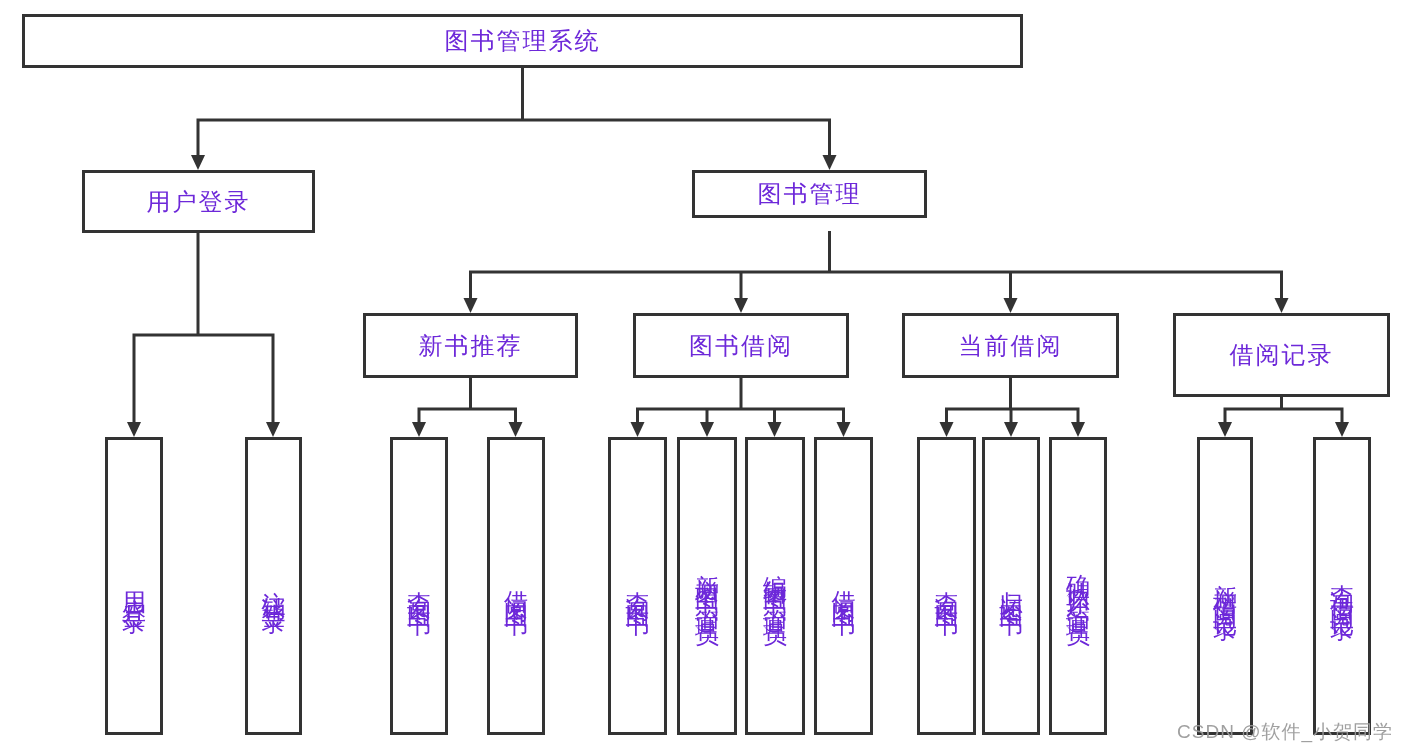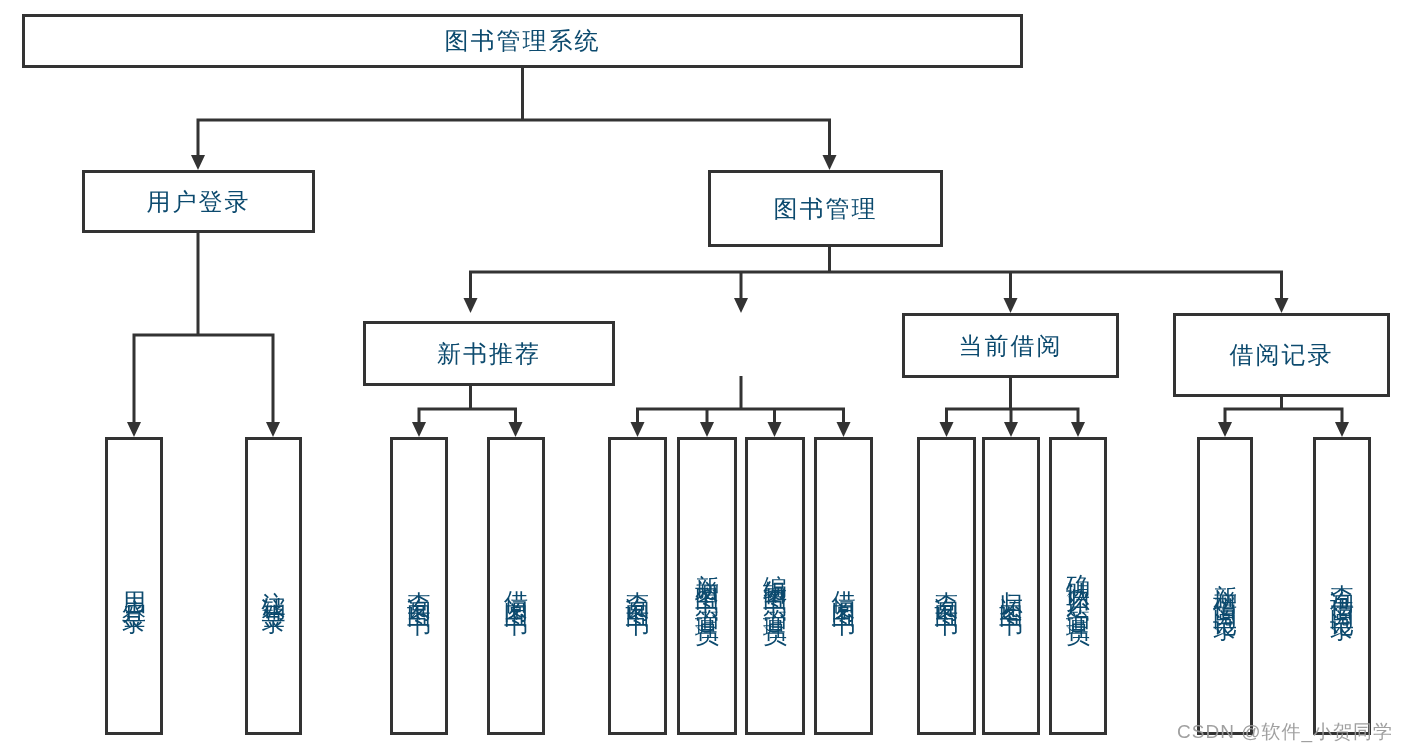--- a/index.html
+++ b/index.html
@@ -10,21 +10,21 @@
     font-family:"Liberation Sans","DejaVu Sans",sans-serif;
     overflow:hidden;
   }
   #connectors{position:absolute;left:0;top:0;z-index:1;}
   .box{
     position:absolute;
     box-sizing:border-box;
     border:3px solid #333333;
     background:#ffffff;
     display:flex;align-items:center;justify-content:center;
-    color:#0c4a6e;
+    color:#6d28d9;
     z-index:2;
   }
   .hbox{
     font-size:24px;
     letter-spacing:2px;
     white-space:nowrap;
   }
   .vbox{
     font-size:24px;
   }
@@ -103,26 +103,29 @@
     </g>
   </svg>
 
   <div class="box hbox" style="left:22px;top:14px;width:1001px;height:54px;">
     <span>图书管理系统</span>
   </div>
 
   <div class="box hbox" style="left:82px;top:170px;width:233px;height:63px;">
     <span>用户登录</span>
   </div>
-  <div class="box hbox" style="left:708px;top:170px;width:235px;height:77px;">
+  <div class="box hbox" style="left:692px;top:170px;width:235px;height:48px;">
     <span>图书管理</span>
   </div>
 
-  <div class="box hbox" style="left:363px;top:313px;width:252px;height:65px;margin-top:8px;">
+  <div class="box hbox" style="left:363px;top:313px;width:215px;height:65px;">
     <span>新书推荐</span>
+  </div>
+  <div class="box hbox" style="left:633px;top:313px;width:216px;height:65px;">
+    <span>图书借阅</span>
   </div>
   <div class="box hbox" style="left:902px;top:313px;width:217px;height:65px;">
     <span>当前借阅</span>
   </div>
   <div class="box hbox" style="left:1173px;top:313px;width:217px;height:84px;">
     <span>借阅记录</span>
   </div>
 
   <div class="box vbox" style="left:105px;top:437px;width:58px;height:298px;">
     <span class="vtext">用户登录</span>

